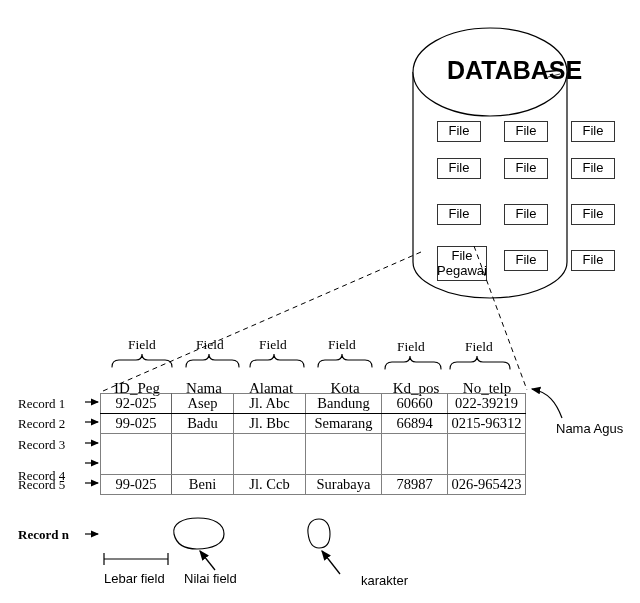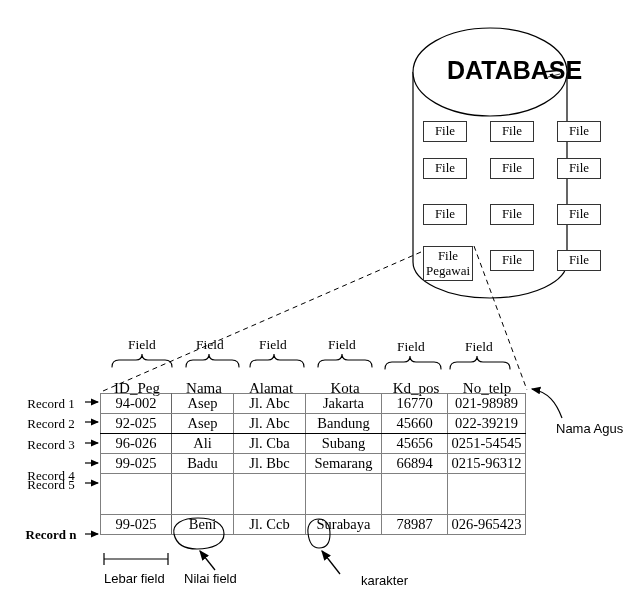--- a/index.html
+++ b/index.html
@@ -37,29 +37,30 @@
   .db-title {
     font-family: "Liberation Sans", sans-serif;
     font-weight: bold;
     font-size: 25px;
     letter-spacing: 0px;
   }
   .file-box {
     position: absolute;
     border: 1px solid #333;
     background: #ffffff;
-    font-family: Liberation Serif, serif;
+    font-family: Liberation Sans, sans-serif;
     font-size: 13px;
     text-align: center;
     display: flex;
     flex-direction: column;
     align-items: center;
     justify-content: center;
     line-height: 1.08;
     box-sizing: border-box;
+    margin-left: 14px;
   }
 
   
   #grid-table {
     position: absolute;
     left: 100px;
     top: 393px;
     width: 425px;
     border-collapse: collapse;
     table-layout: fixed;
@@ -87,21 +88,21 @@
   .field-lbl {
     position: absolute;
     font-family: "Liberation Serif", serif;
     font-size: 13.5px;
     text-align: center;
   }
   .rec-lbl {
     position: absolute;
     font-family: "Liberation Serif", serif;
     font-size: 13px;
-    text-align: center;
+    text-align: left;
   }
   .ann-lbl {
     position: absolute;
     font-family: "Liberation Sans", sans-serif;
     font-size: 13px;
   }
 </style>
 </head>
 <body>
 
@@ -203,43 +204,27 @@
   <table id="grid-table">
     <colgroup>
       <col style="width:71px">
         <col style="width:62px">
         <col style="width:72px">
       <col style="width:76px">
         <col style="width:66px">
         <col style="width:78px">
     </colgroup>
     <tbody>
-      <tr>
-        <td class="cid">94-002</td>
-        <td>Asep</td>
-        <td>Jl. Abc</td>
-        <td>Jakarta</td>
-        <td>16770</td>
-        <td>021-98989</td>
-      </tr>
       <tr class="heavy">
         <td class="cid">92-025</td>
         <td>Asep</td>
         <td>Jl. Abc</td>
         <td>Bandung</td>
-        <td>45660</td>
+        <td>60660</td>
         <td>022-39219</td>
-      </tr>
-      <tr>
-        <td class="cid">96-026</td>
-        <td>Ali</td>
-        <td>Jl. Cba</td>
-        <td>Subang</td>
-        <td>45656</td>
-        <td>0251-54545</td>
       </tr>
       <tr>
         <td class="cid">99-025</td>
         <td>Badu</td>
         <td>Jl. Bbc</td>
         <td>Semarang</td>
         <td>66894</td>
         <td>0215-96312</td>
       </tr>
       <tr class="gap">

